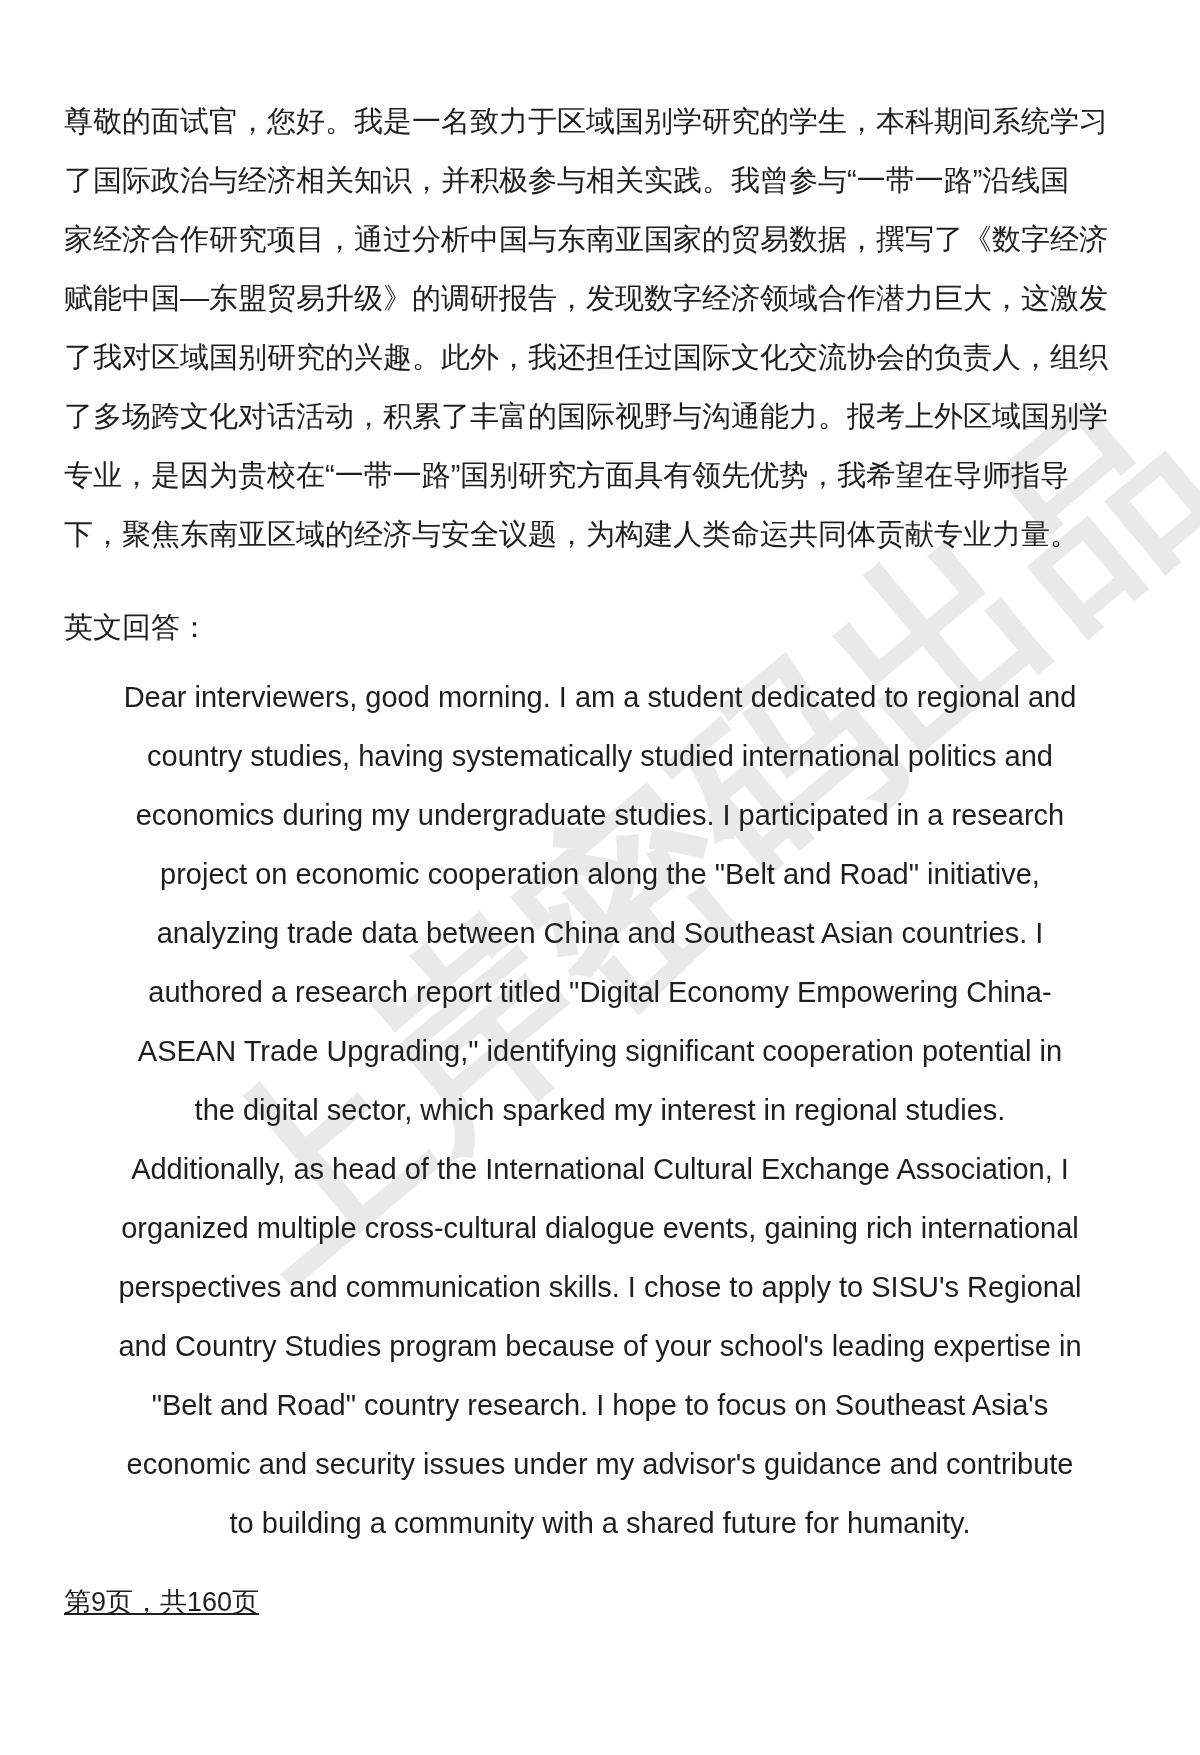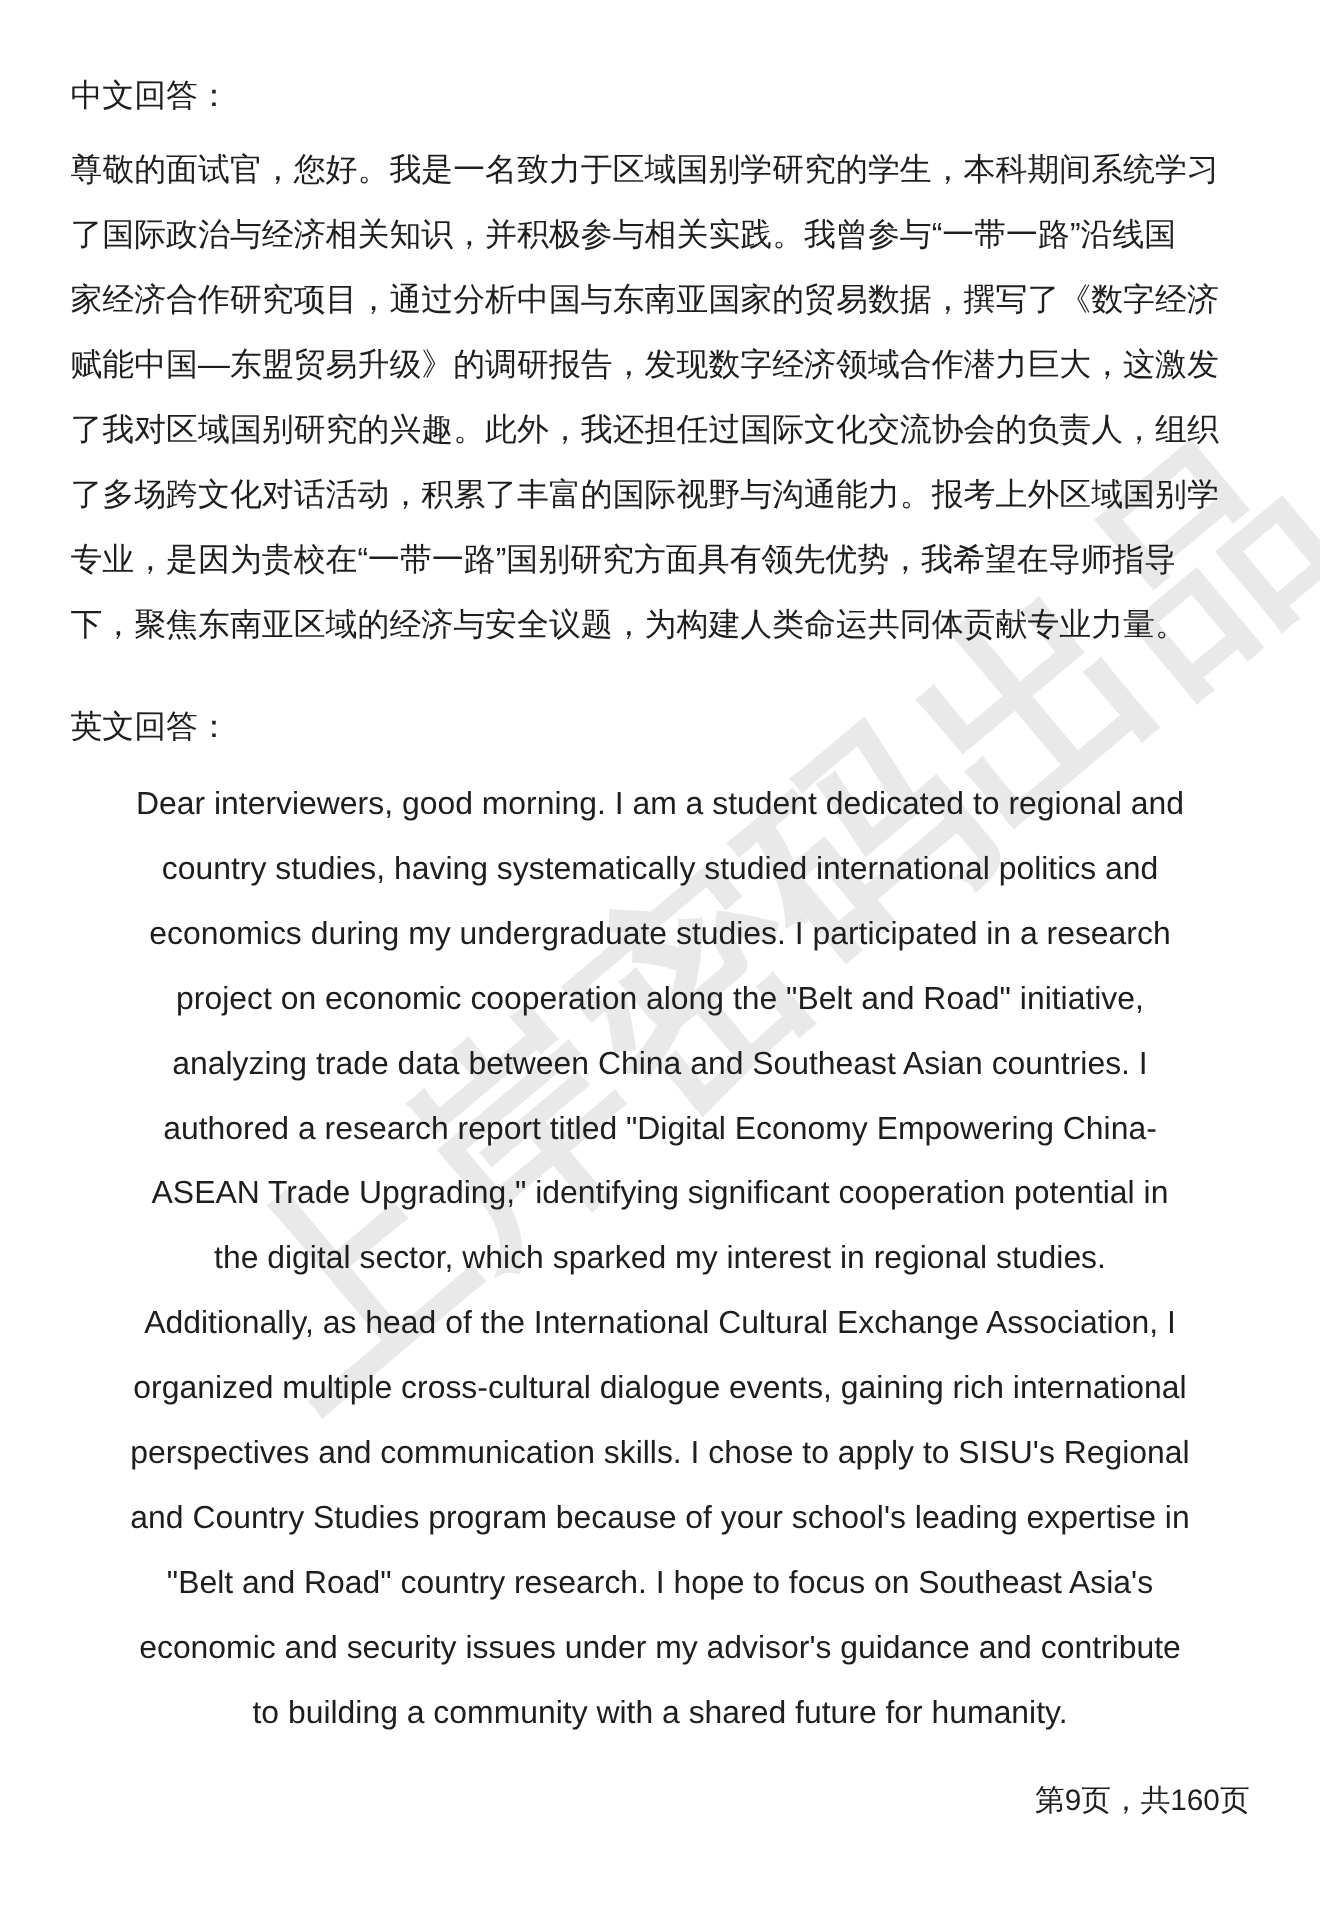--- a/index.html
+++ b/index.html
@@ -42,33 +42,33 @@
     line-height: 59px;
     margin: 0;
     white-space: pre-line;    
   }
   .cn-para   { margin-top: 22px; text-align: justify; }
   .en-heading{ margin-top: 46px; }
   .en-para   { margin-top: 24px; text-align: center; }
   .tips-heading { margin-top: 44px; }
   .footer {
     margin-top: 32px;
-    text-align: right;
+    text-align: left;
     font-size: 27px;
     line-height: 34px;
+    text-decoration: underline;
   }
 </style>
 </head>
 <body>
 
 <div class="watermark">上岸密码出品</div>
 
 <div class="content">
 
-  <div class="heading">中文回答：</div>
 
   <div class="para cn-para">尊敬的面试官，您好。我是一名致力于区域国别学研究的学生，本科期间系统学习
 了国际政治与经济相关知识，并积极参与相关实践。我曾参与“一带一路”沿线国
 家经济合作研究项目，通过分析中国与东南亚国家的贸易数据，撰写了《数字经济
 赋能中国—东盟贸易升级》的调研报告，发现数字经济领域合作潜力巨大，这激发
 了我对区域国别研究的兴趣。此外，我还担任过国际文化交流协会的负责人，组织
 了多场跨文化对话活动，积累了丰富的国际视野与沟通能力。报考上外区域国别学
 专业，是因为贵校在“一带一路”国别研究方面具有领先优势，我希望在导师指导
 下，聚焦东南亚区域的经济与安全议题，为构建人类命运共同体贡献专业力量。</div>
 

